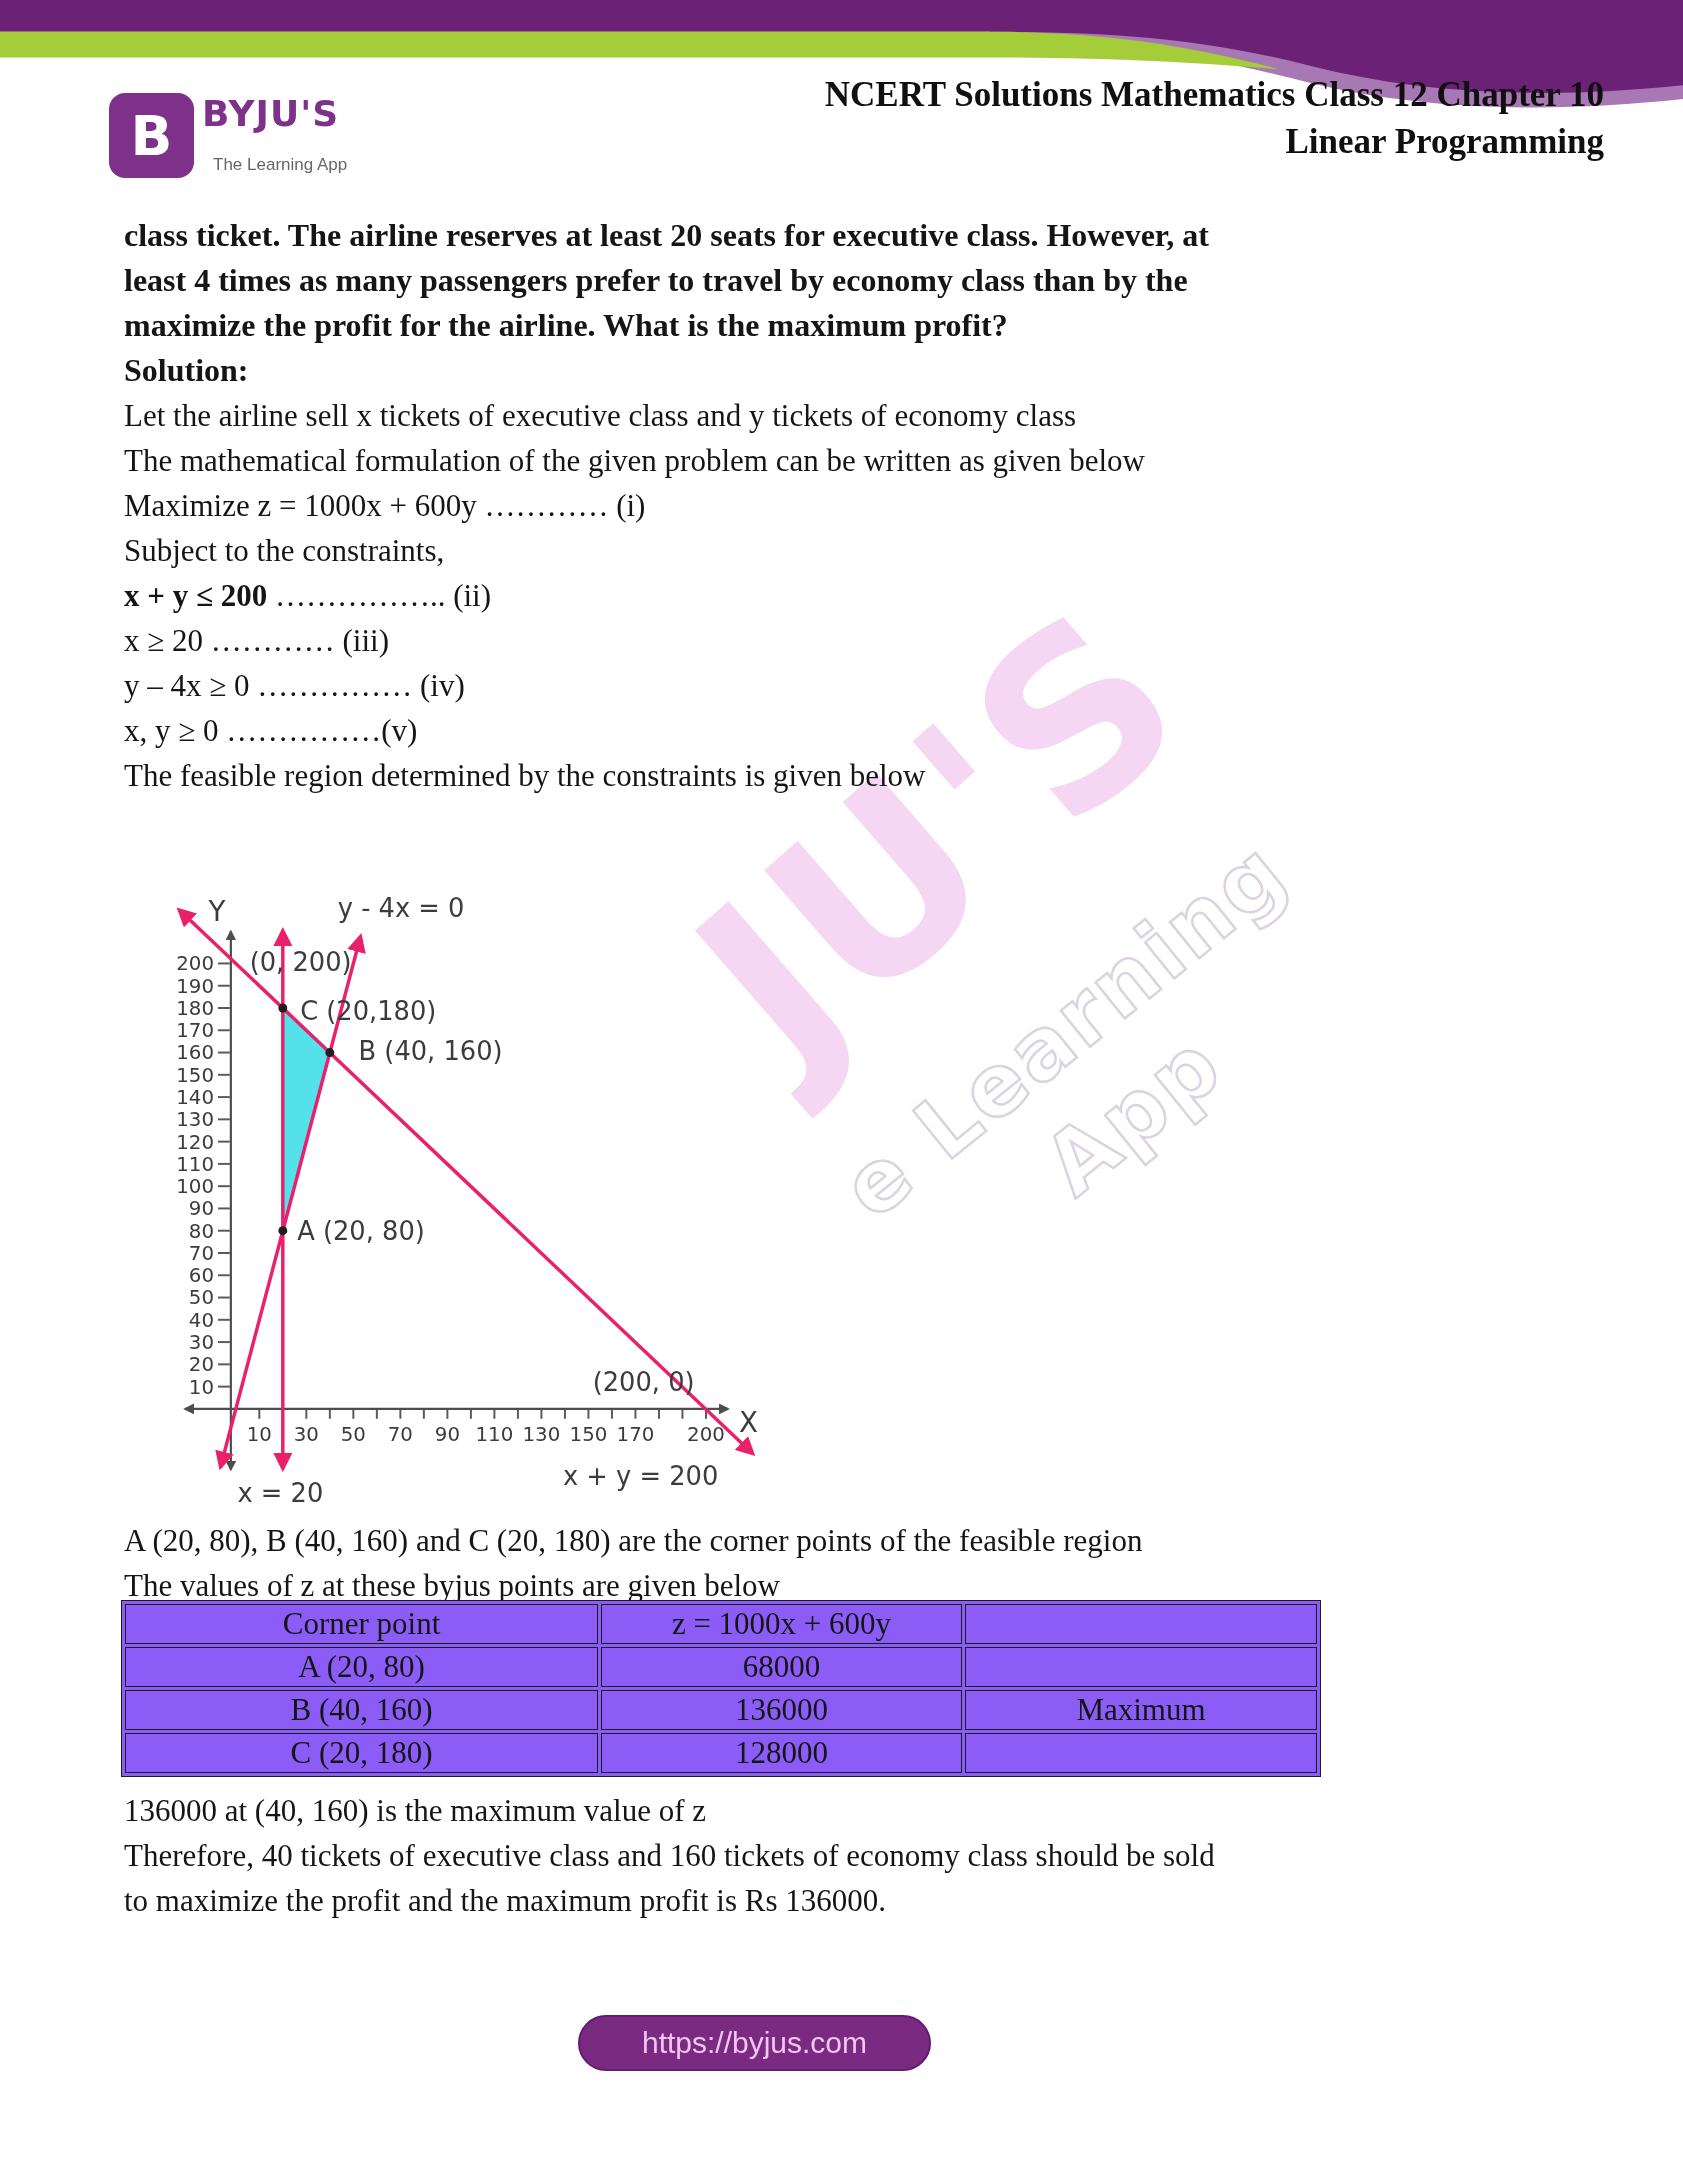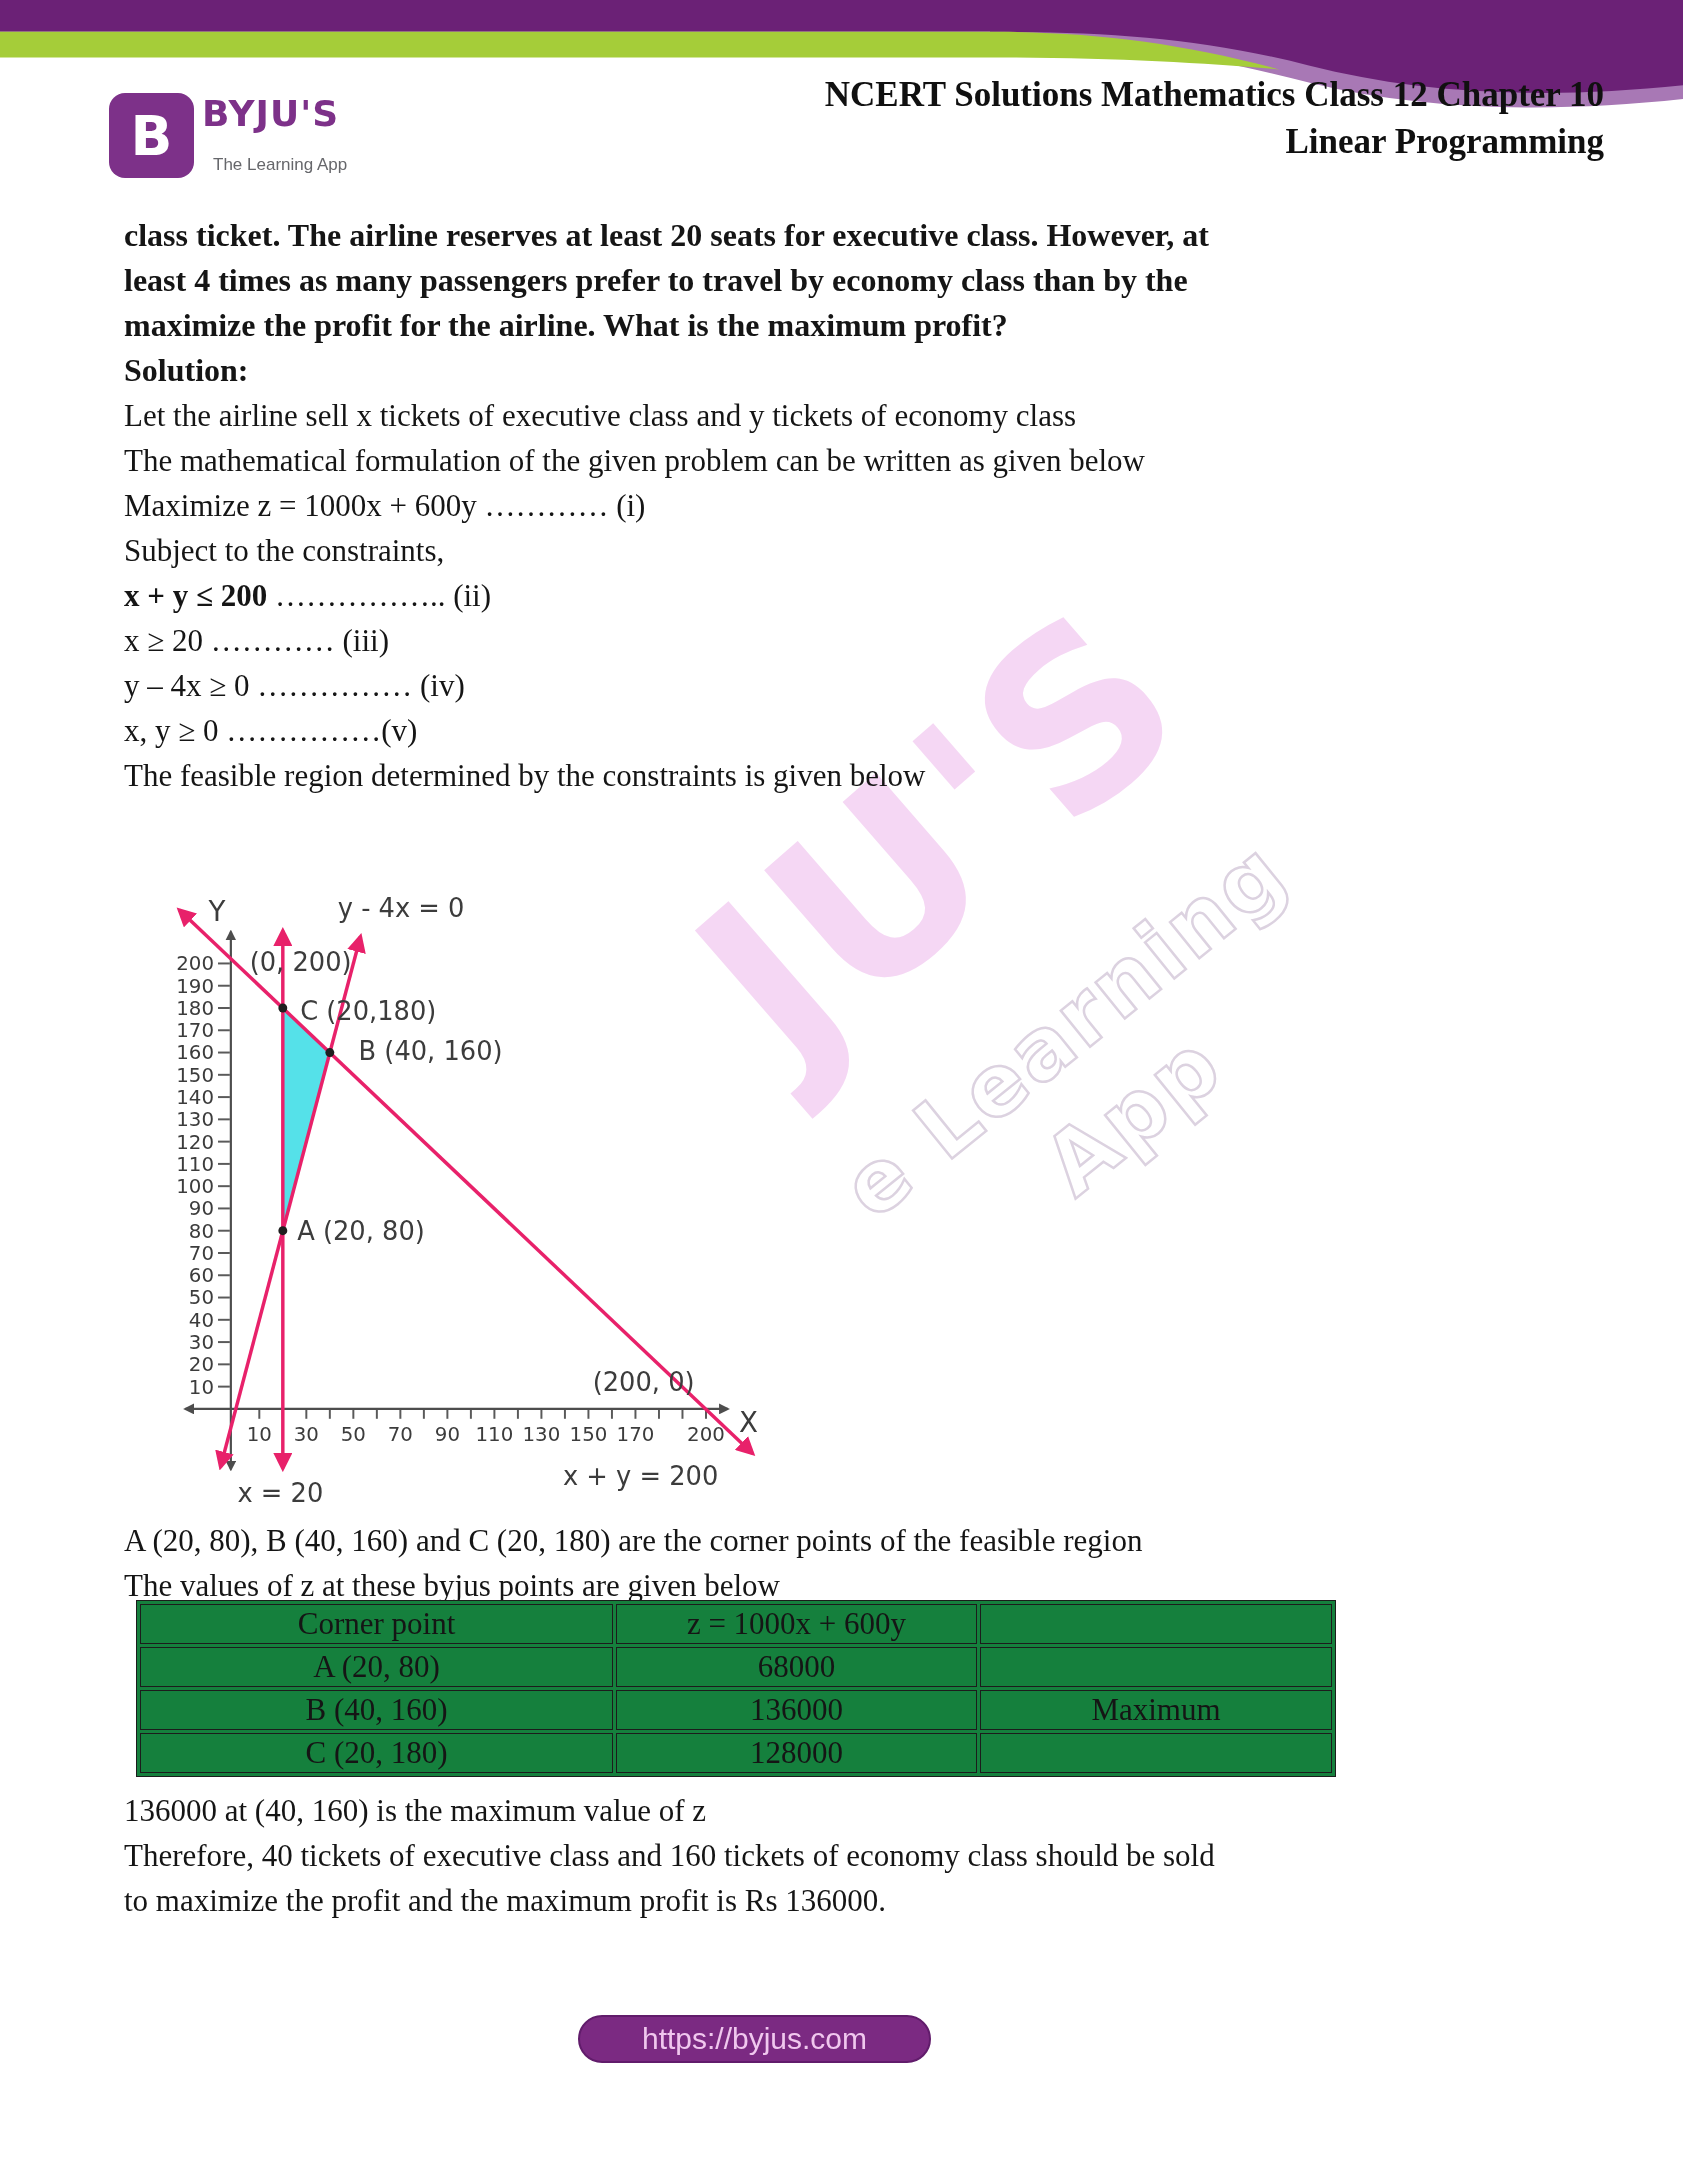--- a/index.html
+++ b/index.html
@@ -58,29 +58,29 @@
   
   #graph{left:119px;top:881px;width:683px;height:644px;}
   #graph text{font-family:"DejaVu Sans",sans-serif;fill:#3c3c3c;}
   .glabel{font-size:26px;}
   .gaxis{font-size:28px;}
   .gtick{font-size:20px;fill:#474747;}
   .tick{stroke:#5a5a5a;stroke-width:2;}
   .pink{stroke:#e8216a;stroke-width:3.5;fill:none;}
   .axis{stroke:#4d4d4d;stroke-width:2.2;fill:none;}
   
-  #corner-table{left:136px;top:1600px;border-collapse:separate;border-spacing:3px;
-    border:1px solid #1c1c1c;background:#15803d;}
+  #corner-table{left:121px;top:1600px;border-collapse:separate;border-spacing:3px;
+    border:1px solid #1c1c1c;background:#8b5cf6;}
   #corner-table td{
     border:1px solid #1c1c1c;text-align:center;vertical-align:middle;
     font-size:31px;height:38px;padding:0 8px;
   }
   
   #footer-btn{
-    left:578px;top:2015px;width:353px;height:48px;border-radius:29px;
+    left:578px;top:2015px;width:353px;height:56px;border-radius:29px;
     background:#7b2a82;border:2px solid #611c6b;box-sizing:border-box;
     display:flex;align-items:center;justify-content:center;cursor:pointer;
   }
   #footer-btn span{
     font-family:"Liberation Sans",sans-serif;font-size:30px;color:#f0c7ee;
   }
 </style>
 </head>
 <body>
 

